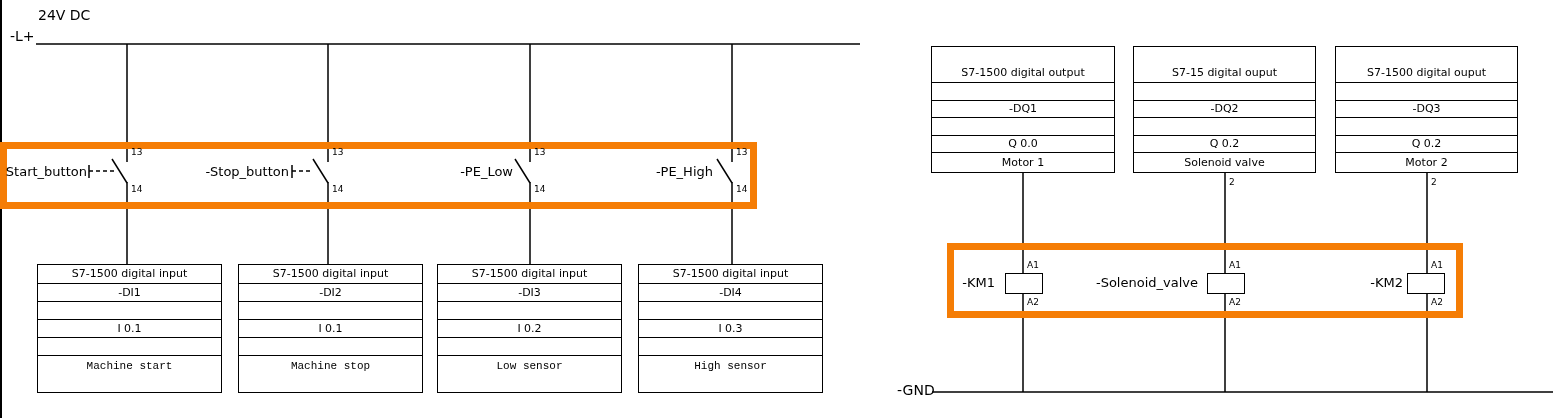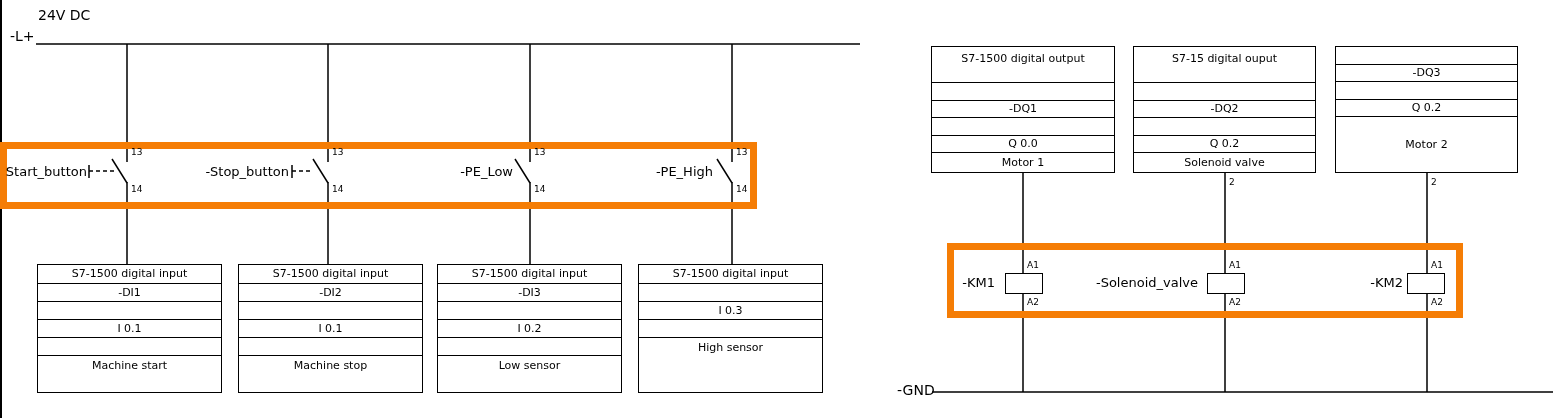--- a/index.html
+++ b/index.html
@@ -20,23 +20,23 @@
   }
   .blk .row{
     box-sizing:border-box;border-bottom:1.4px solid #000;
     display:flex;align-items:center;justify-content:center;
     font-size:11px;line-height:12px;overflow:hidden;white-space:nowrap;
   }
   .blk .row.last{border-bottom:none;flex:1;}
   
   .in-hdr{height:19px;}
   .in-row{height:18px;}
-  .in-fn{align-items:flex-start !important;padding-top:4px;}
+  .in-fn{align-items:flex-start !important;padding-top:4px;font-family:Liberation Mono, monospace;}
   
-  .out-hdr{height:36px;align-items:flex-end !important;padding-bottom:17px;}
+  .out-hdr{height:36px;align-items:flex-end !important;padding-bottom:3px;}
   .out-emp1{height:18px;}
   .out-tag{height:17px;}
   .out-emp2{height:18px;}
   .out-addr{height:17px;}
   .out-fn{align-items:center !important;}
   .coil{
     position:absolute;width:38px;height:21px;background:#fff;
     border:1.5px solid #000;box-sizing:border-box;
   }
   .hibox{
@@ -122,20 +122,21 @@
   <div class="blk" style="left:437px;top:264px;width:185px;height:129px;">
     <div class="row in-hdr">S7-1500 digital input</div>
     <div class="row in-row">-DI3</div>
     <div class="row in-row"></div>
     <div class="row in-row">I 0.2</div>
     <div class="row in-row"></div>
     <div class="row last in-fn">Low sensor</div>
   </div>
   <div class="blk" style="left:638px;top:264px;width:185px;height:129px;">
     <div class="row in-hdr">S7-1500 digital input</div>
+    <div class="row in-row">-DI4</div>
     <div class="row in-row"></div>
     <div class="row in-row">I 0.3</div>
     <div class="row in-row"></div>
     <div class="row last in-fn">High sensor</div>
   </div>
 
   <div class="blk" style="left:931px;top:46px;width:184px;height:127px;">
     <div class="row out-hdr">S7-1500 digital output</div>
     <div class="row out-emp1"></div>
     <div class="row out-tag">-DQ1</div>
@@ -145,20 +146,21 @@
   </div>
   <div class="blk" style="left:1133px;top:46px;width:183px;height:127px;">
     <div class="row out-hdr">S7-15 digital ouput</div>
     <div class="row out-emp1"></div>
     <div class="row out-tag">-DQ2</div>
     <div class="row out-emp2"></div>
     <div class="row out-addr">Q 0.2</div>
     <div class="row last out-fn">Solenoid valve</div>
   </div>
   <div class="blk" style="left:1335px;top:46px;width:183px;height:127px;">
+    <div class="row out-hdr">S7-1500 digital ouput</div>
     <div class="row out-emp1"></div>
     <div class="row out-tag">-DQ3</div>
     <div class="row out-emp2"></div>
     <div class="row out-addr">Q 0.2</div>
     <div class="row last out-fn">Motor 2</div>
   </div>
 
   <div class="abs term" style="left:1229px;top:177px;">2</div>
   <div class="abs term" style="left:1431px;top:177px;">2</div>
 

